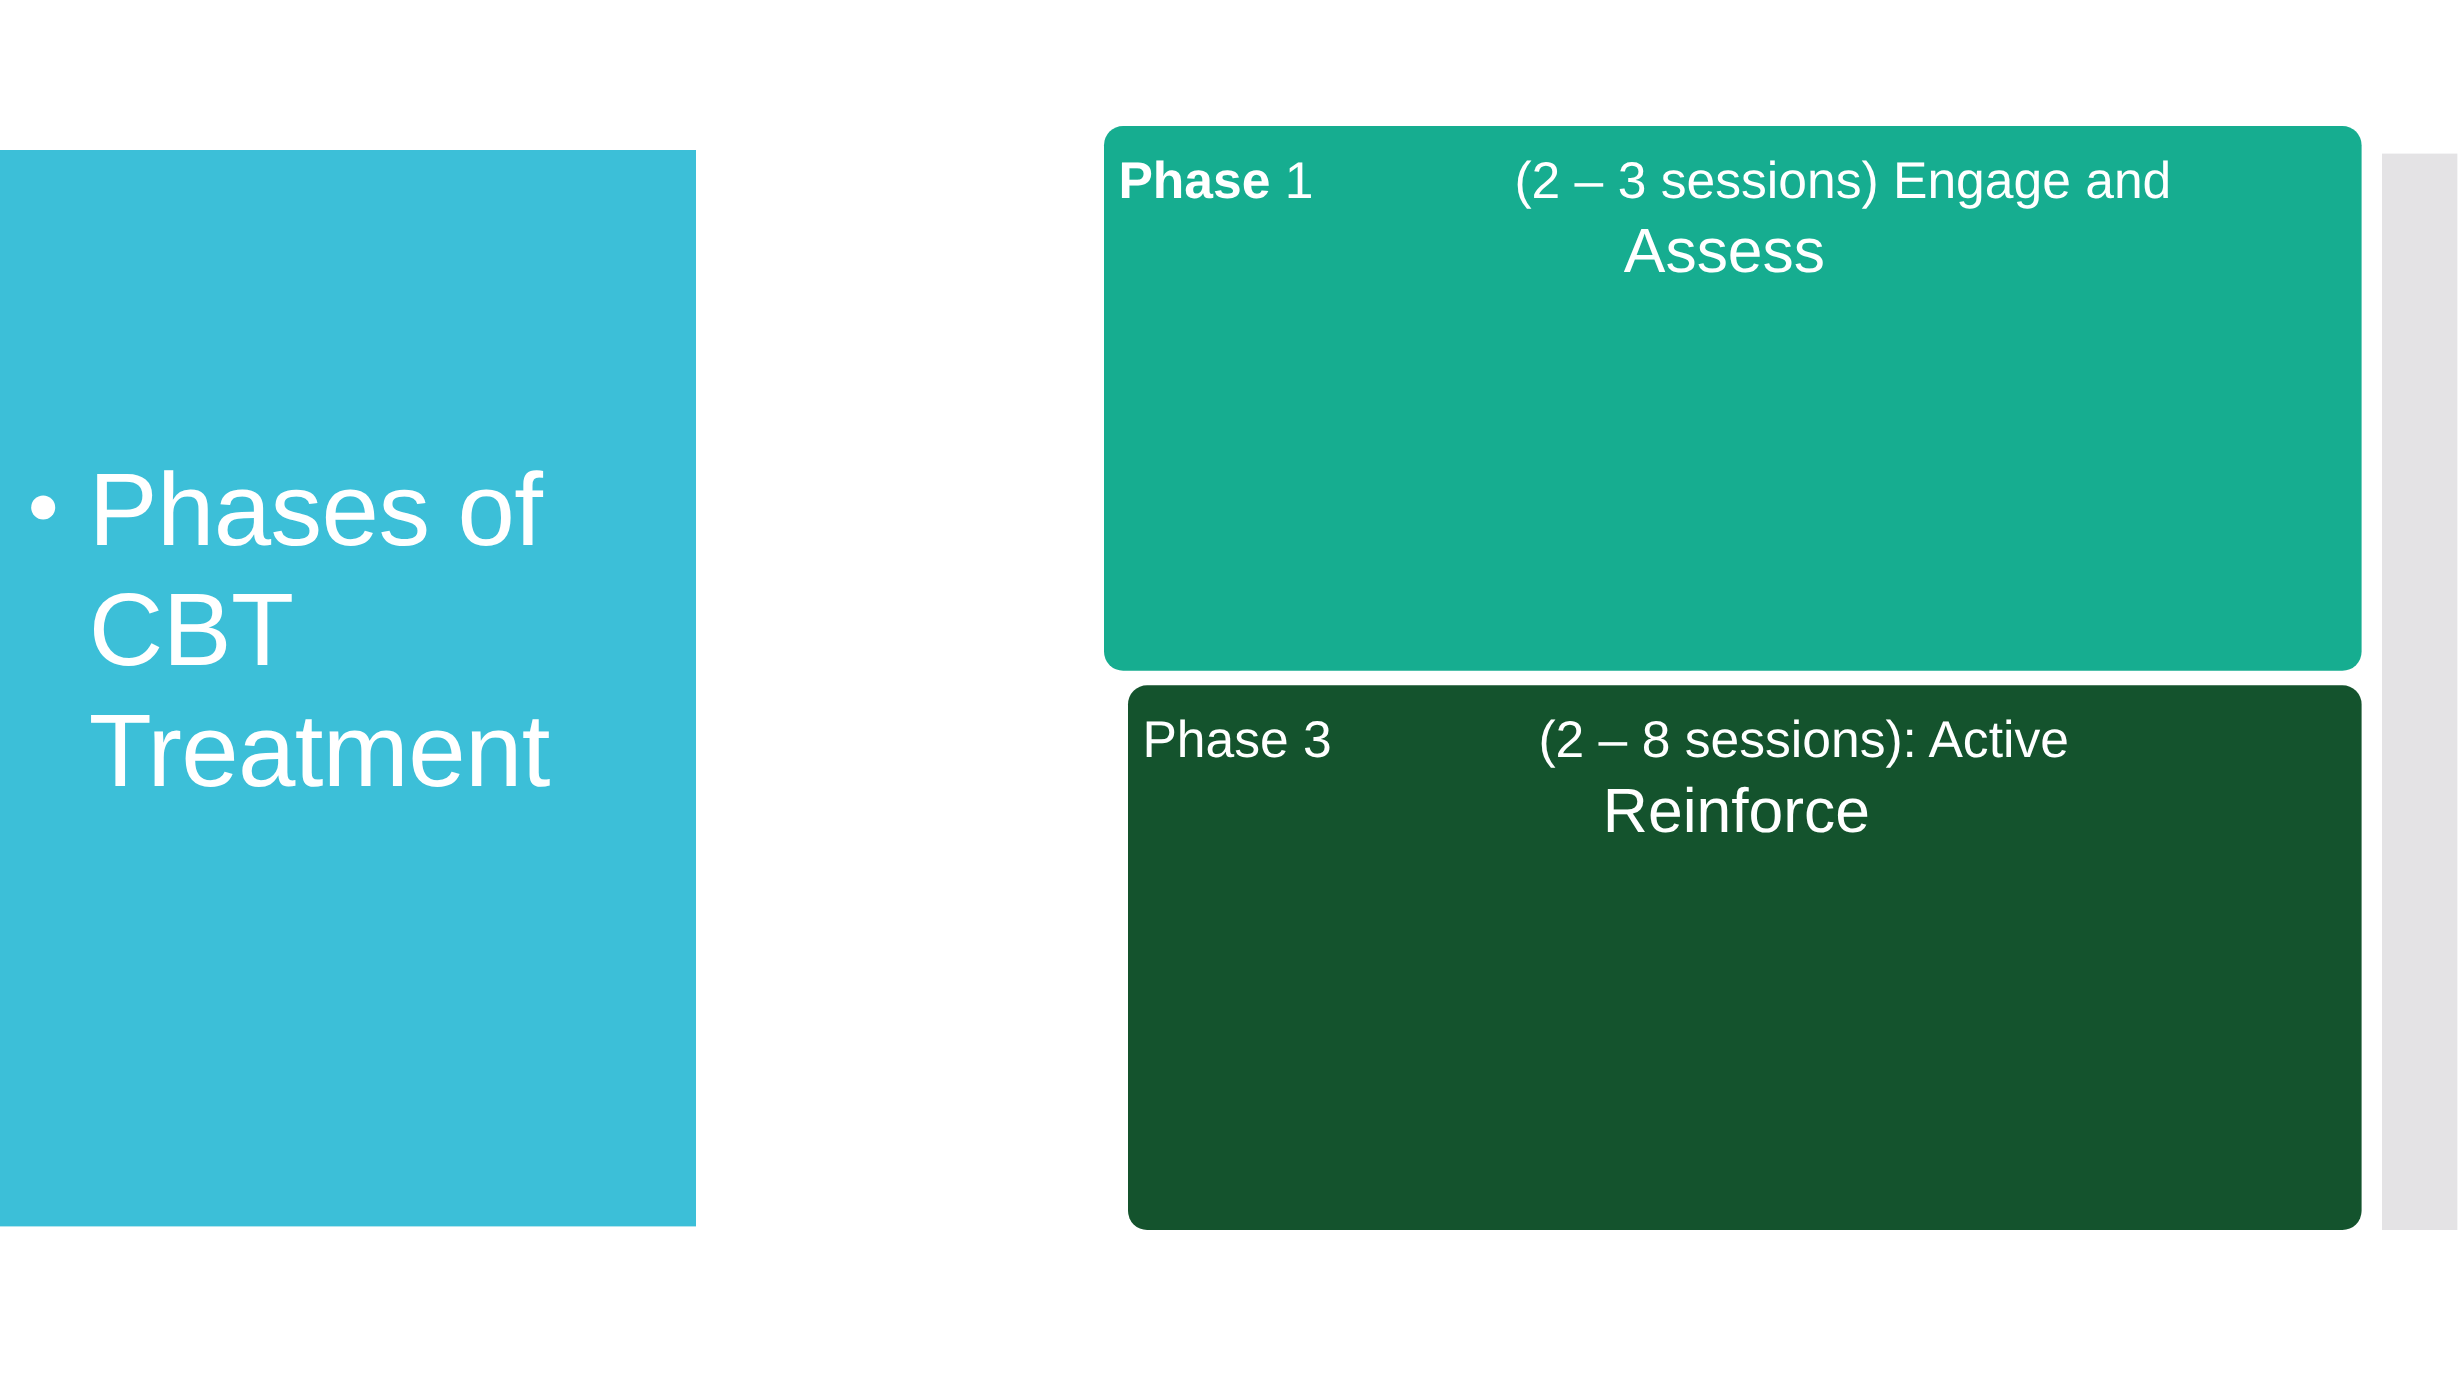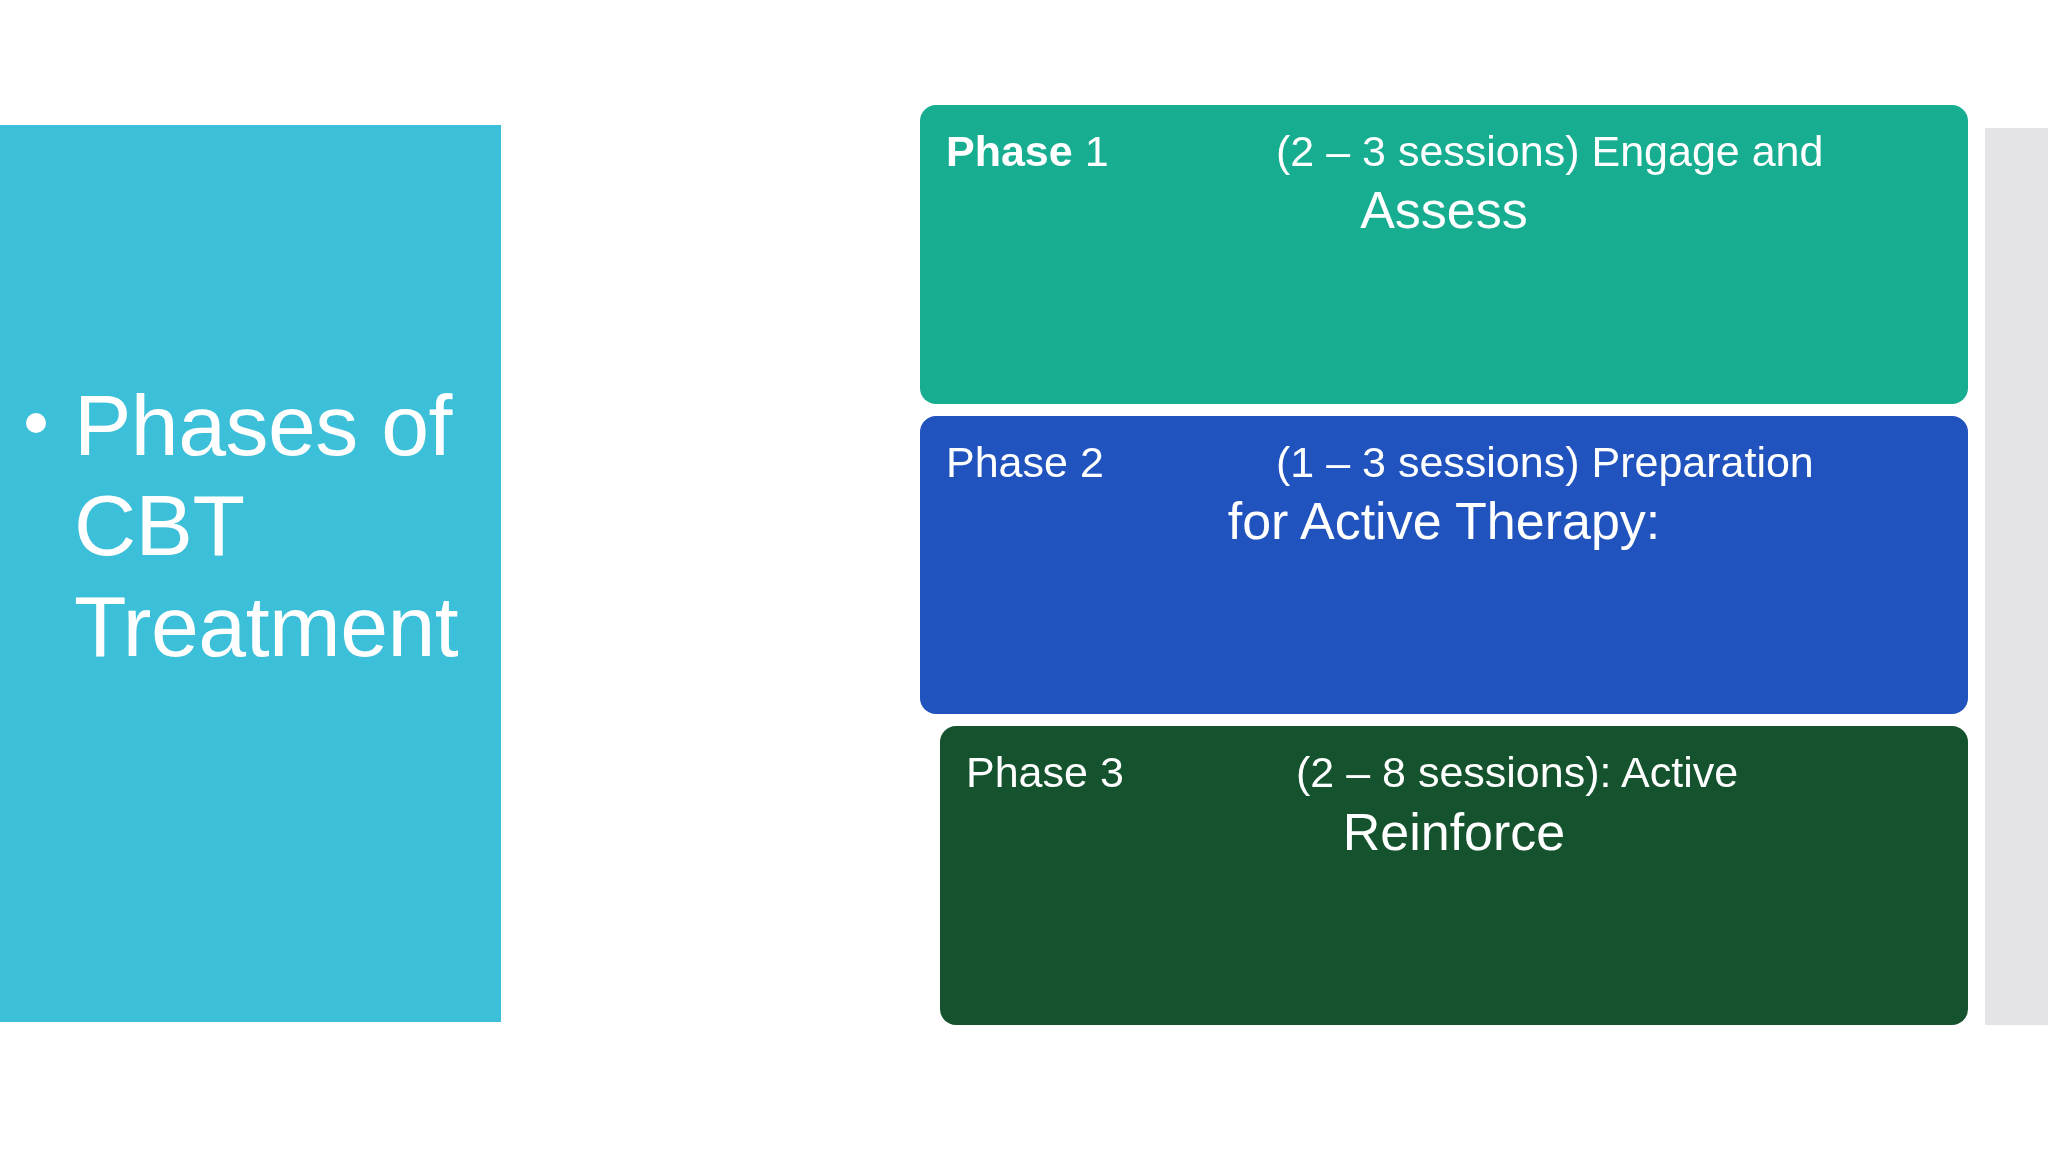--- a/index.html
+++ b/index.html
@@ -21,21 +21,21 @@
     position: absolute;
     inset: 0;
     background: #ffffff;
   }
 
   
   #title-panel {
     position: absolute;
     left: 0px;
     top: 125px;
-    width: 501px;
+    width: 580px;
     height: 897px;
     background: #3cbfd8;
     display: flex;
     align-items: center;
     box-sizing: border-box;
   }
   #title-block {
     position: relative;
     width: 100%;
     padding-left: 24px;
@@ -72,21 +72,21 @@
     width: 1048px;
     height: 920px;
     display: flex;
     flex-direction: column;
     gap: 12px;
   }
   .phase-box {
     flex: 1 1 0;
     border-radius: 16px;
     box-sizing: border-box;
-    padding: 20px 26px 16px 26px;
+    padding: 20px 26px 16px 12px;
     color: #ffffff;
     display: flex;
     align-items: flex-start;
     overflow: hidden;
   }
   .phase-inner {
     width: 100%;
   }
   .phase-label {
     display: inline-block;
@@ -137,28 +137,20 @@
 
     <div class="phase-box" style="background: rgb(22, 173, 144);">
       <div class="phase-inner">
         <span class="phase-wrap">
           <span class="phase-label bold"><span class="lbl">Phase</span> <span class="num">1</span></span><span class="phase-detail">(2 – 3 sessions) Engage and</span>
           <span class="phase-cont">Assess</span>
         </span>
       </div>
     </div>
 
-    <div class="phase-box" style="background: rgb(32, 83, 189);">
-      <div class="phase-inner">
-        <span class="phase-wrap">
-          <span class="phase-label"><span class="lbl">Phase</span> <span class="num">2</span></span><span class="phase-detail">(1 – 3 sessions) Preparation</span>
-          <span class="phase-cont">for Active Therapy:</span>
-        </span>
-      </div>
-    </div>
 
 
     <div class="phase-box" style="background: #14532d; margin-left: 20px;">
       <div class="phase-inner">
         <span class="phase-wrap">
           <span class="phase-label"><span class="lbl">Phase</span> <span class="num">3</span></span><span class="phase-detail">(2 – 8 sessions): Active</span>
           <span class="phase-cont">Reinforce</span>
         </span>
       </div>
     </div>

